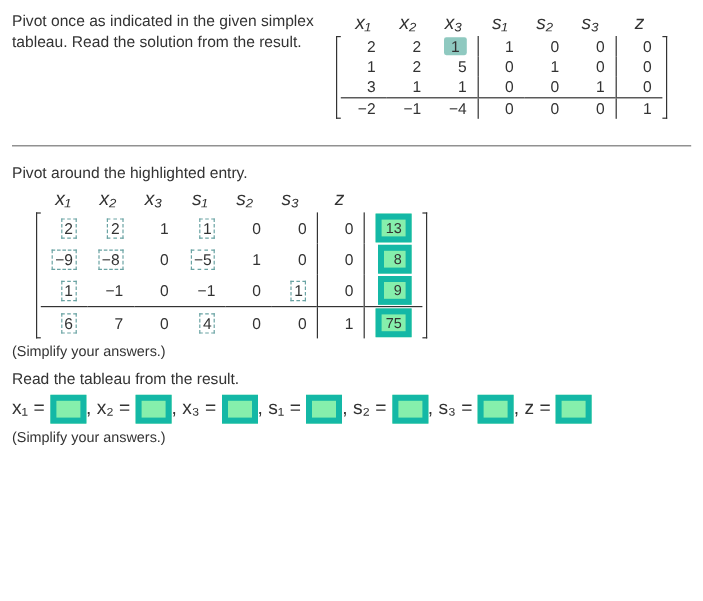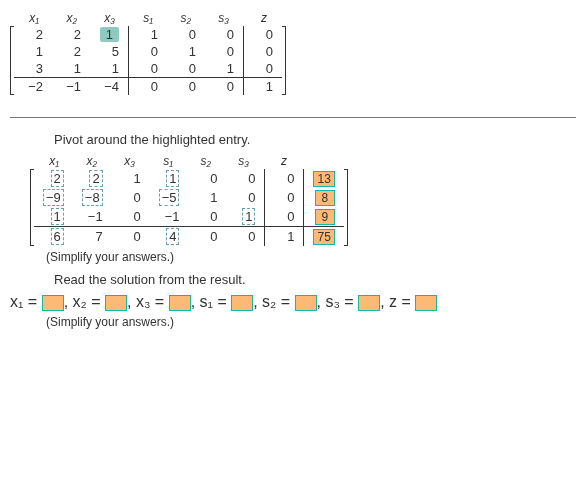--- a/index.html
+++ b/index.html
@@ -9,39 +9,40 @@
   font-size: 13px;
   color: #333;
   background: #fff;
   width: 566px;
 }
 .top-row { display: flex; align-items: flex-start; }
 .left-text { flex: 0 0 270px; line-height: 1.3; }
 .matrix { font-family: Arial, sans-serif; }
 .matrix table { border-collapse: collapse; }
 .matrix td { text-align: right; padding: 1px 9px; min-width: 20px; font-size: 13px; }
-.matrix .header td { font-style: italic; font-size: 12px; }
+.matrix .header td { font-style: italic; font-size: 16px; }
 .bracket-wrap { display: flex; align-items: stretch; }
 .bracket-left { border-left: 1.5px solid #333; border-top: 1.5px solid #333; border-bottom: 1.5px solid #333; width: 3px; }
 .bracket-right { border-right: 1.5px solid #333; border-top: 1.5px solid #333; border-bottom: 1.5px solid #333; width: 3px; }
 .sep-v { border-left: 1px solid #333; }
 .sep-h td { border-top: 1px solid #333; }
 hr.divider { border: none; border-top: 1px solid #777; margin: 22px 0 14px 0; }
 .hl-cell { background: #8fc9c0; display: inline-block; padding: 0 6px; border-radius: 2px; }
-.blue-box { display: inline-block; border: 1px solid #14b8a6; background: #fdba74; padding: 0 3px; min-width: 12px; text-align: center; font-size: 12px; }
+.blue-box { display: inline-block; border: 5px solid #14b8a6; background: #86efac; padding: 0 3px; min-width: 12px; text-align: right; font-size: 12px; }
 .blue-box-empty { width: 14px; height: 14px; vertical-align: middle; }
 .dotted-box { display:inline-block; border:1px dashed #6aa3a3; padding:0 2px;}
 .answer-row { font-size: 16px; margin-top: 6px; }
-.note { font-size: 12px; margin-top: 4px; margin-left: 36px; }
-.section-title { margin-top: 8px; margin-bottom: 4px; margin-left: 44px; }
+.note { font-size: 12px; margin-top: 4px; }
+.section-title { margin-top: 8px; margin-bottom: 4px; }
 </style>
 </head>
 <body>
 
 <div class="top-row">
+  <div class="left-text">Pivot once as indicated in the given simplex tableau. Read the solution from the result.</div>
   <div class="matrix">
     <table>
       <tbody>
           <tr class="header">
         <td>x₁</td>
             <td>x₂</td>
             <td>x₃</td>
         <td>s₁</td>
             <td>s₂</td>
             <td>s₃</td>
@@ -159,21 +160,21 @@
         <td class="sep-v">1</td>
         <td class="sep-v"><span class="blue-box">75</span></td>
       </tr>
     </tbody>
       </table>
     <div class="bracket-right"></div>
   </div>
 </div>
 <div class="note">(Simplify your answers.)</div>
 
-<div class="section-title">Read the solution from the result.</div>
+<div class="section-title">Read the tableau from the result.</div>
 
 <div class="answer-row">
   <span>x₁ =</span> <span class="blue-box blue-box-empty"></span>,
   <span>x₂ =</span> <span class="blue-box blue-box-empty"></span>,
   <span>x₃ =</span> <span class="blue-box blue-box-empty"></span>,
   <span>s₁ =</span> <span class="blue-box blue-box-empty"></span>,
   <span>s₂ =</span> <span class="blue-box blue-box-empty"></span>,
   <span>s₃ =</span> <span class="blue-box blue-box-empty"></span>,
   <span>z =</span> <span class="blue-box blue-box-empty"></span>
 </div>

